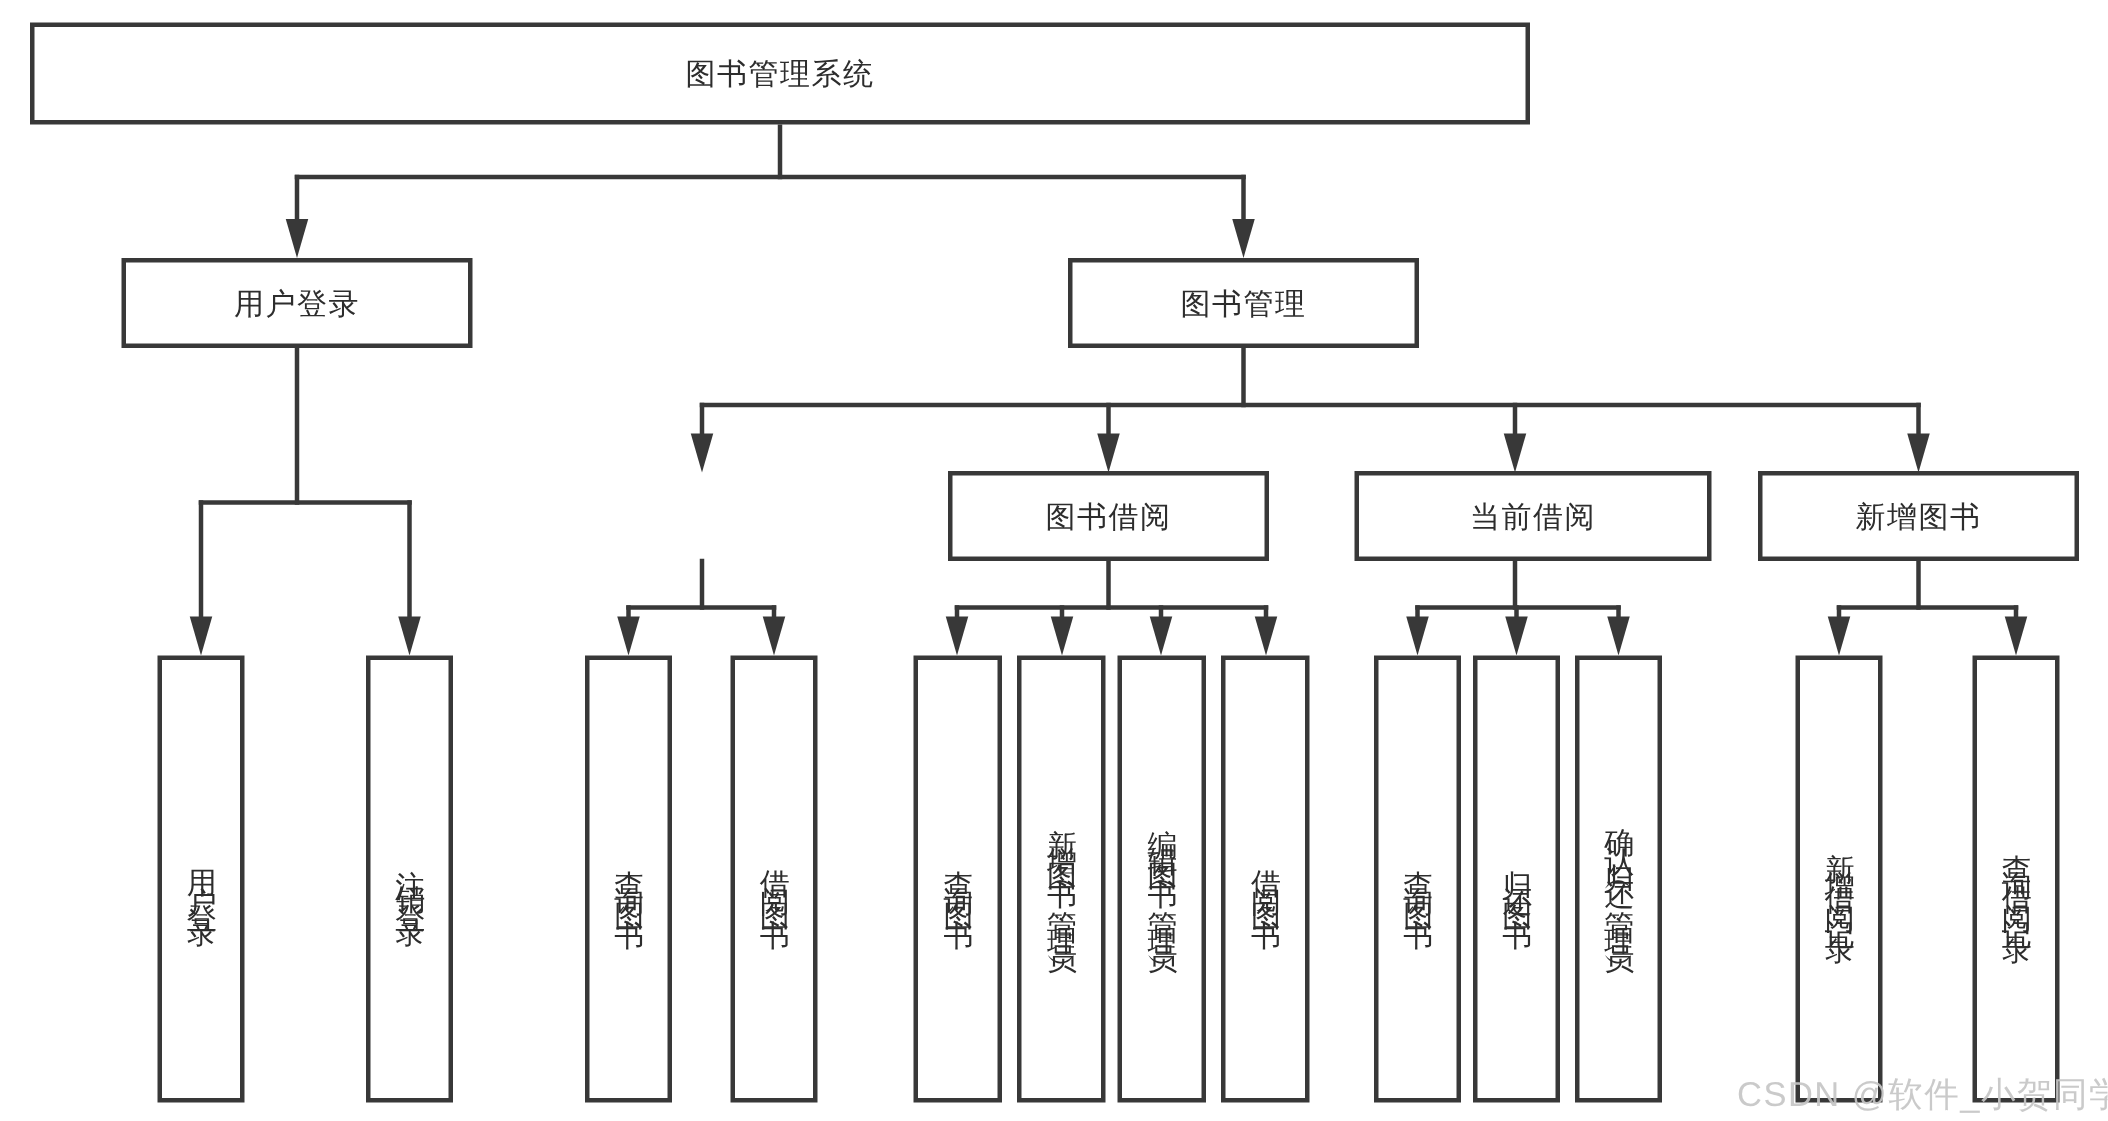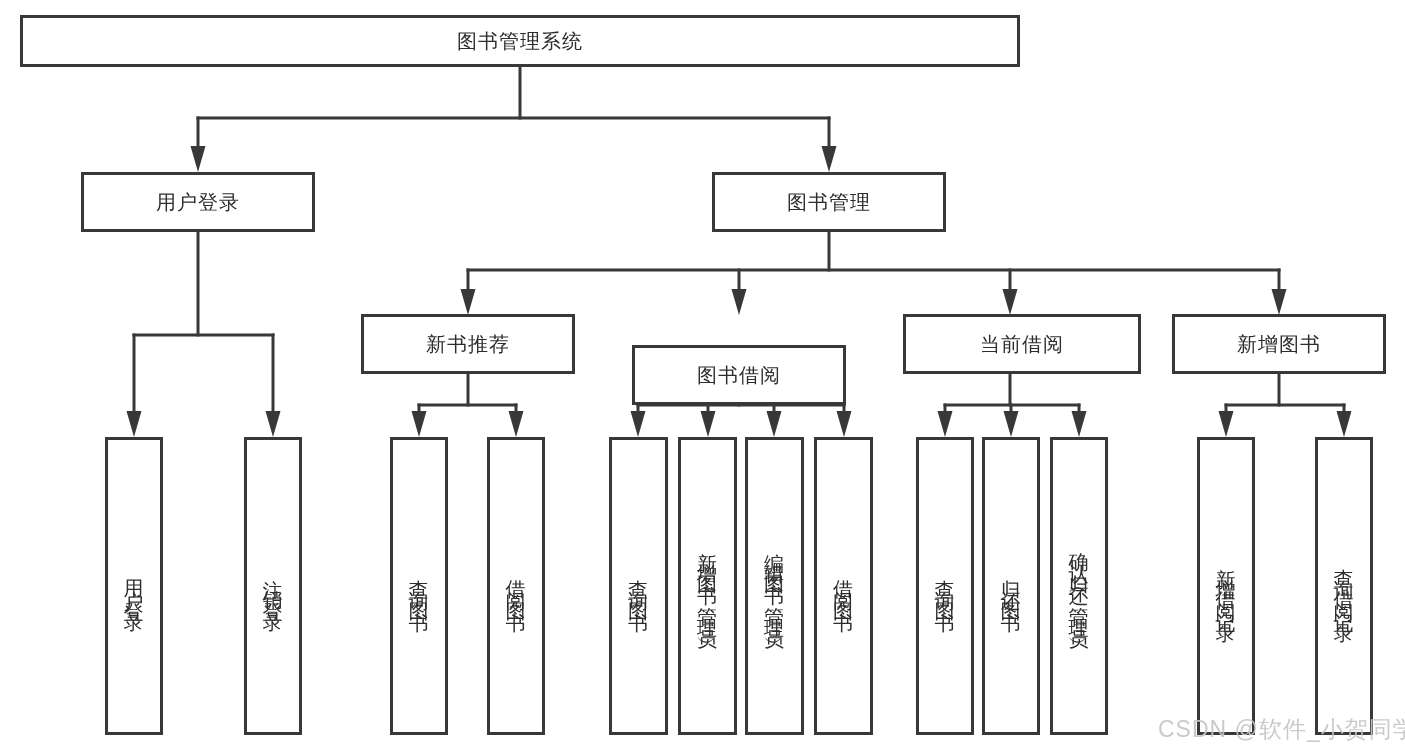--- a/index.html
+++ b/index.html
@@ -107,35 +107,32 @@
       <polygon points="766.5,411 781.5,411 774,437"></polygon>
       <polygon points="836.5,411 851.5,411 844,437"></polygon>
       <polygon points="937.5,411 952.5,411 945,437"></polygon>
       <polygon points="1003.5,411 1018.5,411 1011,437"></polygon>
       <polygon points="1071.5,411 1086.5,411 1079,437"></polygon>
       <polygon points="1218.5,411 1233.5,411 1226,437"></polygon>
       <polygon points="1336.5,411 1351.5,411 1344,437"></polygon>
     </g>
   </svg>
 
-  <div class="box" style="left:20px; top:15px; width:1000px; height:52px;">
+  <div class="box" style="left:20px; top:15px; width:1000px; height:68px;">
     <span>图书管理系统</span>
   </div>
 
   <div class="box" style="left:81px; top:172px; width:234px; height:60px;">
     <span>用户登录</span>
   </div>
   <div class="box" style="left:712px; top:172px; width:234px; height:60px;">
     <span>图书管理</span>
   </div>
 
-  <div class="box" style="left:361px; top:314px; width:214px; height:60px;">
-    <span>新书推荐</span>
-  </div>
-  <div class="box" style="left:632px; top:314px; width:214px; height:60px;margin-top:31px;">
+  <div class="box" style="left:632px; top:314px; width:214px; height:60px;">
     <span>图书借阅</span>
   </div>
   <div class="box" style="left:903px; top:314px; width:238px; height:60px;">
     <span>当前借阅</span>
   </div>
   <div class="box" style="left:1172px; top:314px; width:214px; height:60px;">
     <span>新增图书</span>
   </div>
 
   <div class="box leaf" style="left:105px; top:437px; width:58px; height:298px;">

